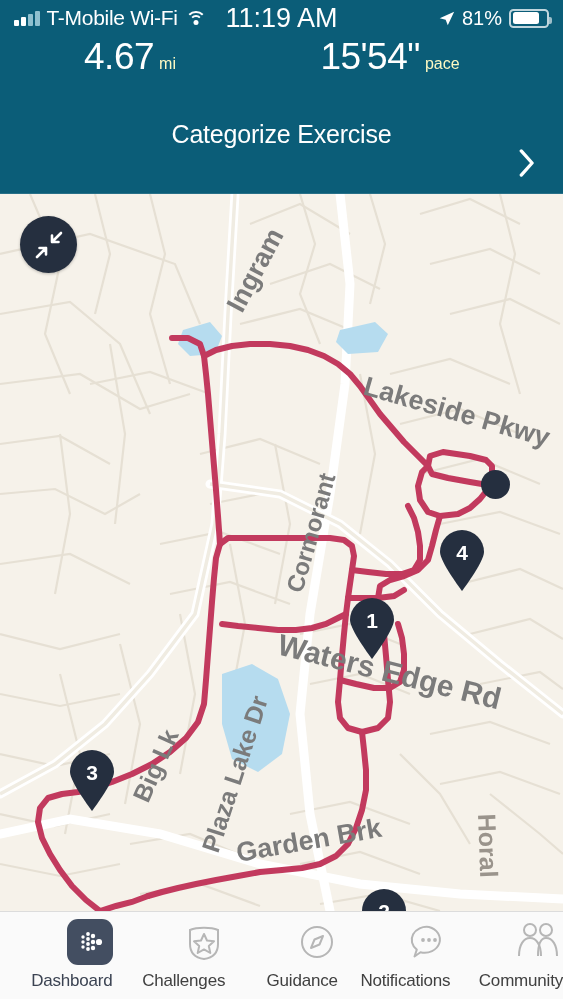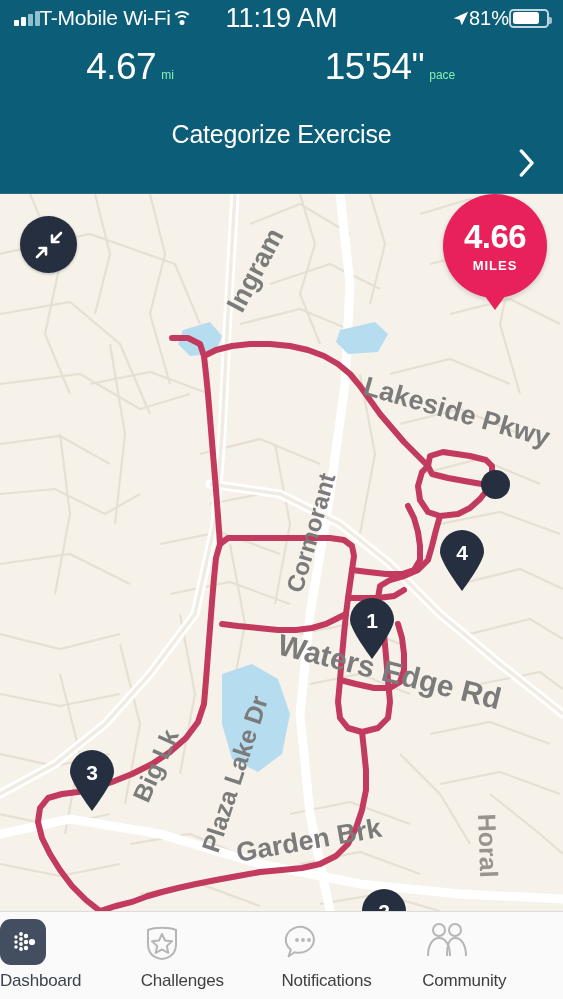--- a/index.html
+++ b/index.html
@@ -12,53 +12,53 @@
 
   
   .header {
     position: absolute; top: 0; left: 0; width: 563px; height: 194px;
     background: #0b5d78; color: #ffffff;
   }
   .statusbar {
     position: absolute; top: 0; left: 0; width: 563px; height: 36px;
     display: flex; align-items: center; padding: 0 14px;
   }
-  .sb-left { display: flex; align-items: center; gap: 0; }
+  .sb-left { display: flex; align-items: center; gap: 7px; }
   .signal { display: flex; align-items: flex-end; gap: 2.5px; height: 16px; }
   .signal i { width: 4.5px; background: #ffffff; border-radius: 1px; display: block; }
   .signal i:nth-child(1){ height: 6px; }
   .signal i:nth-child(2){ height: 9px; }
   .signal i:nth-child(3){ height: 12px; background:#8fc0cf; }
   .signal i:nth-child(4){ height: 15px; background:#8fc0cf; }
   .carrier { font-size: 21px; letter-spacing: -0.3px; font-weight: 400; }
   .wifi { width: 22px; height: 16px; position: relative; }
   .wifi span { position: absolute; left: 50%; transform: translateX(-50%);
     border: 2.6px solid #fff; border-bottom-color: transparent;
     border-left-color: transparent; border-right-color: transparent;
     border-radius: 50%; }
   .wifi span:nth-child(1){ width: 21px; height: 21px; top: 1px; }
   .wifi span:nth-child(2){ width: 13px; height: 13px; top: 5px; }
   .wifi span:nth-child(3){ width: 5px; height: 5px; top: 9.5px;
     border: 0; background: #fff; border-radius: 50%; }
   .clock { position: absolute; left: 0; width: 563px; text-align: center;
     font-size: 27px; font-weight: 400; }
-  .sb-right { position: absolute; right: 14px; display: flex; align-items: center; }
+  .sb-right { position: absolute; right: 14px; display: flex; align-items: center; gap: 7px; }
   .loc-arrow { width: 17px; height: 17px; }
   .batt-pct { font-size: 20px; }
   .batt { width: 40px; height: 19px; border: 2px solid rgba(255,255,255,.75);
     border-radius: 4.5px; position: relative; padding: 1.5px; }
   .batt::after { content:""; position:absolute; right:-5px; top:6px;
     width:3px; height:7px; background: rgba(255,255,255,.6); border-radius:0 2px 2px 0; }
   .batt i { display:block; height:100%; background:#fff; border-radius:2.5px; }
 
   .stats { position: absolute; top: 36px; left: 0; width: 520px; height: 62px;
-    display: flex; align-items: center; }
+    display: flex; align-items: flex-start; }
   .stat { flex: 1; text-align: center; display: flex; align-items: baseline; justify-content: center; }
   .stat .val { font-size: 37px; font-weight: 400; letter-spacing: -0.5px; }
-  .stat .unit { font-size: 12px; margin-left: 5px; color: #86efac; }
+  .stat .unit { font-size: 16px; margin-left: 5px; color: #fef9c3; }
 
   .categorize {
     position: absolute; top: 120px; left: 0; width: 563px; height: 74px;
     display: flex; align-items: center; padding: 0 28px;
     border-bottom: 1px solid rgba(255,255,255,.12);
     flex-direction: column;
   }
   .categorize .lbl { font-size: 25px; font-weight: 400; letter-spacing: -0.2px; }
   .chev { margin-left: auto; width: 16px; height: 28px; }
 
@@ -90,21 +90,21 @@
   .endpt { position:absolute; left:481px; top:276px; width:29px; height:29px;
     border-radius:50%; background:#252f3f; z-index:6; }
 
   .pin { position: absolute; width: 48px; height: 62px; z-index: 5; }
   .pin .txt { position:absolute; top:11px; left:0; width:48px; text-align:center;
     color:#fff; font-size:21px; font-weight:700; }
 
   
   .tabbar { position: absolute; bottom: 0; left: 0; width: 563px; height: 88px;
     background: #fafafa; border-top: 1px solid #dcdcdc; display: flex; }
-  .tab { flex: 1; display: flex; flex-direction: column; align-items: flex-start;
+  .tab { flex: 1; display: flex; flex-direction: column; align-items: flex-end;
     justify-content: center; gap: 7px; }
   .tab .ic { height: 44px; display:flex; align-items:center; justify-content:center; }
   .tab .tl { font-size: 17px; color: #404040; letter-spacing: -0.2px; }
   .tab.active .tl { color: #3b4352; }
   .fitsq { width: 46px; height: 46px; border-radius: 11px; background: #434e61;
     display:flex; align-items:center; justify-content:center; }
 </style>
 </head>
 <body>
 
@@ -288,24 +288,20 @@
       </g>
     </svg>
 
     <div class="fitbtn">
       <svg width="30" height="30" viewBox="0 0 30 30">
         <path d="M27 3 L18 12 M18 12 L18 5.5 M18 12 L24.5 12" stroke="#fff" stroke-width="2.6" fill="none" stroke-linecap="round"></path>
         <path d="M3 27 L12 18 M12 18 L12 24.5 M12 18 L5.5 18" stroke="#fff" stroke-width="2.6" fill="none" stroke-linecap="round"></path>
       </svg>
     </div>
 
-    <div class="badge">
-      <span class="num">4.66</span>
-      <span class="lbl">MILES</span>
-    </div>
     <div class="endpt"></div>
 
     <div class="pin" style="left:348px; top:404px;">
       <svg width="48" height="62" viewBox="0 0 48 62">
         <path d="M24 61 C24 61 46 32 46 22 A22 22 0 1 0 2 22 C2 32 24 61 24 61 Z" fill="#252f3f"></path>
       </svg>
       <span class="txt">1</span>
     </div>
     <div class="pin" style="left:360px; top:695px;">
       <svg width="48" height="62" viewBox="0 0 48 62">
@@ -355,20 +351,29 @@
     <div class="tab">
       <span class="ic">
         <svg width="42" height="42" viewBox="0 0 42 42">
           <path d="M7 9 C14 6 28 6 35 9 L35 23 C35 33 28 37 21 38 C14 37 7 33 7 23 Z" fill="none" stroke="#b6b6b6" stroke-width="2"></path>
           <path d="M21 13 L24 19.5 L31 20.3 L25.8 25 L27.3 32 L21 28.4 L14.7 32 L16.2 25 L11 20.3 L18 19.5 Z" fill="none" stroke="#b6b6b6" stroke-width="2" stroke-linejoin="round"></path>
         </svg>
       </span>
       <span class="tl">Challenges</span>
     </div>
 
+    <div class="tab">
+      <span class="ic">
+        <svg width="42" height="42" viewBox="0 0 42 42">
+          <circle cx="21" cy="21" r="15" fill="none" stroke="#b6b6b6" stroke-width="2"></circle>
+          <path d="M27 15 L18.5 18.5 L15 27 L23.5 23.5 Z" fill="none" stroke="#b6b6b6" stroke-width="2" stroke-linejoin="round"></path>
+        </svg>
+      </span>
+      <span class="tl">Guidance</span>
+    </div>
 
     <div class="tab">
       <span class="ic">
         <svg width="42" height="42" viewBox="0 0 42 42">
           <path d="M21 6 A15 13 0 1 1 12.5 31.2 L6.5 35.5 L8.8 28.6 A15 13 0 0 1 21 6 Z" fill="none" stroke="#b6b6b6" stroke-width="2" stroke-linejoin="round"></path>
           <circle cx="15" cy="19" r="1.9" fill="#b6b6b6"></circle>
           <circle cx="21" cy="19" r="1.9" fill="#b6b6b6"></circle>
           <circle cx="27" cy="19" r="1.9" fill="#b6b6b6"></circle>
         </svg>
       </span>

